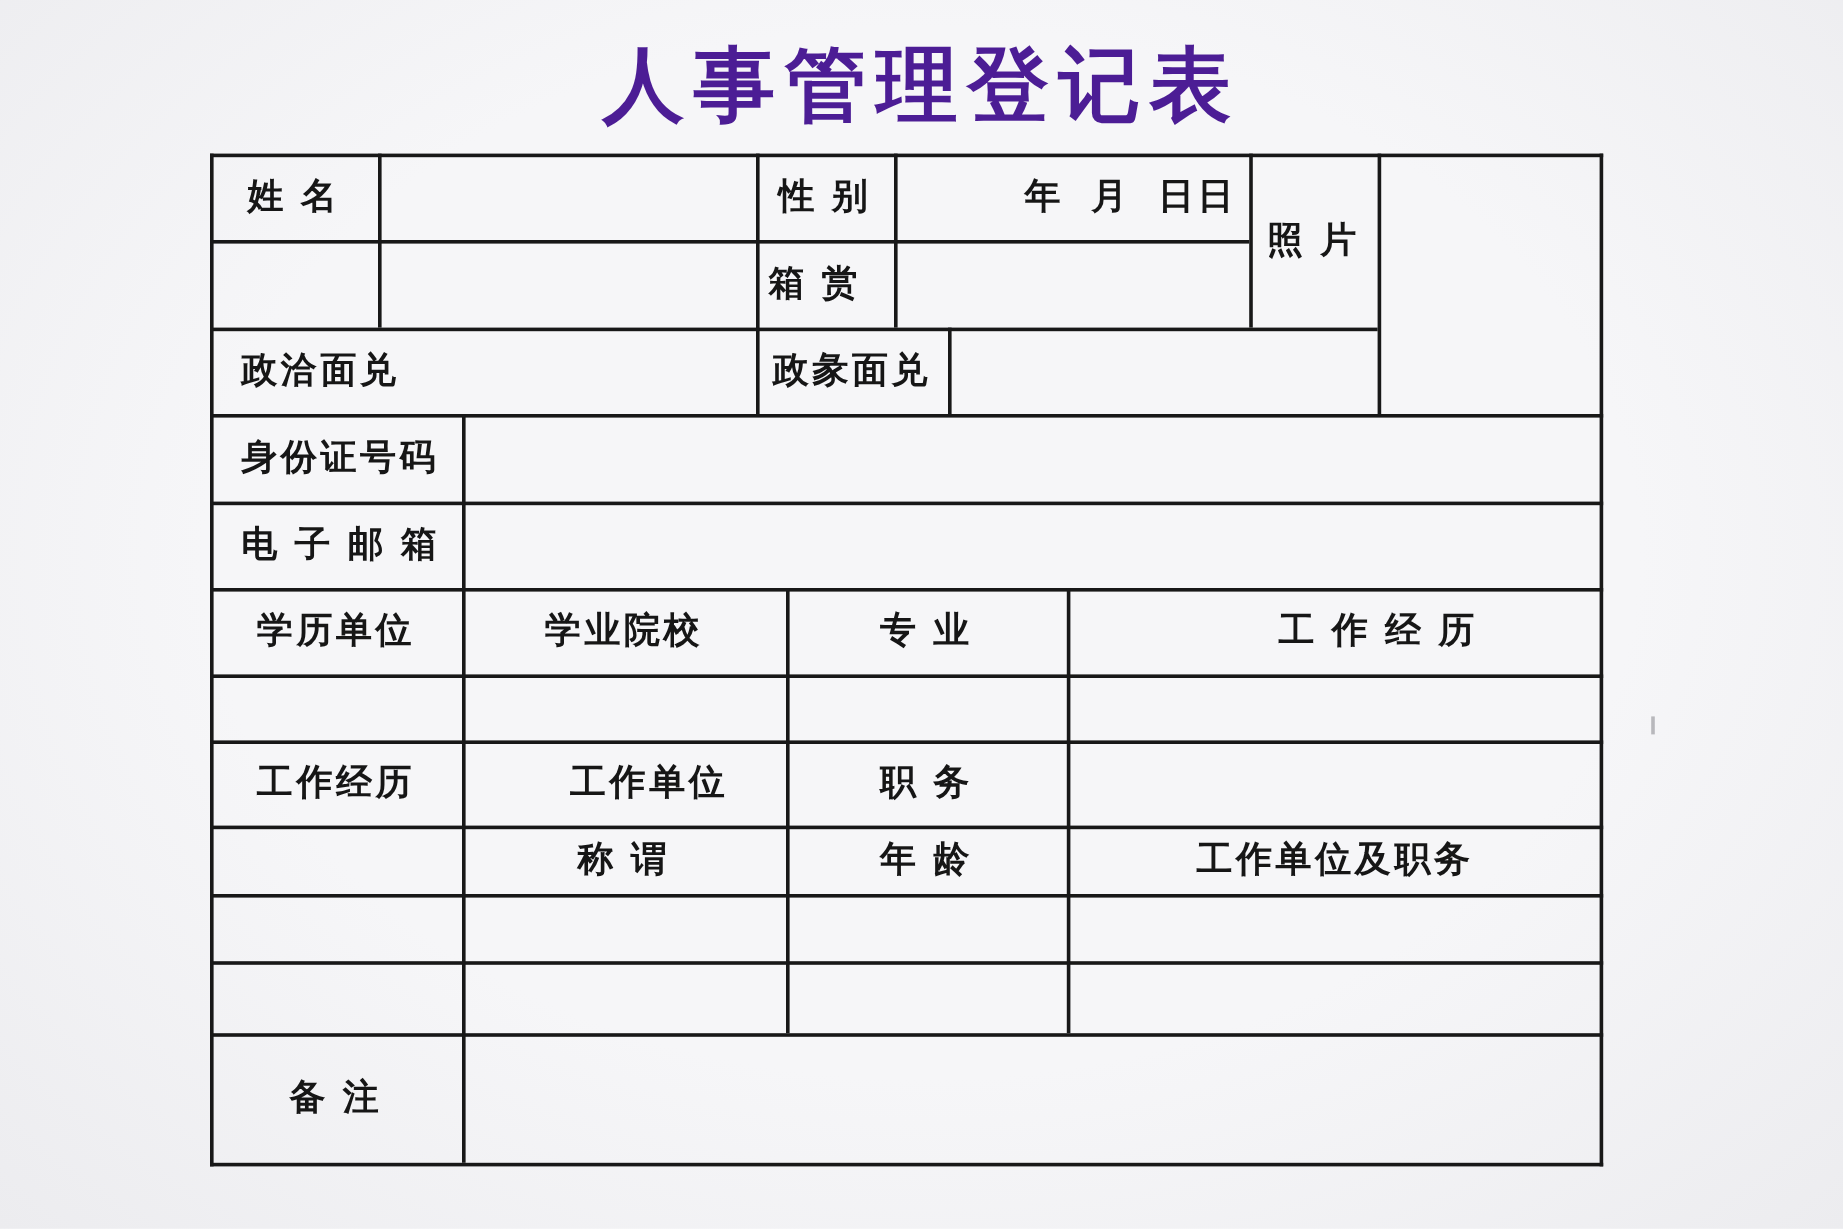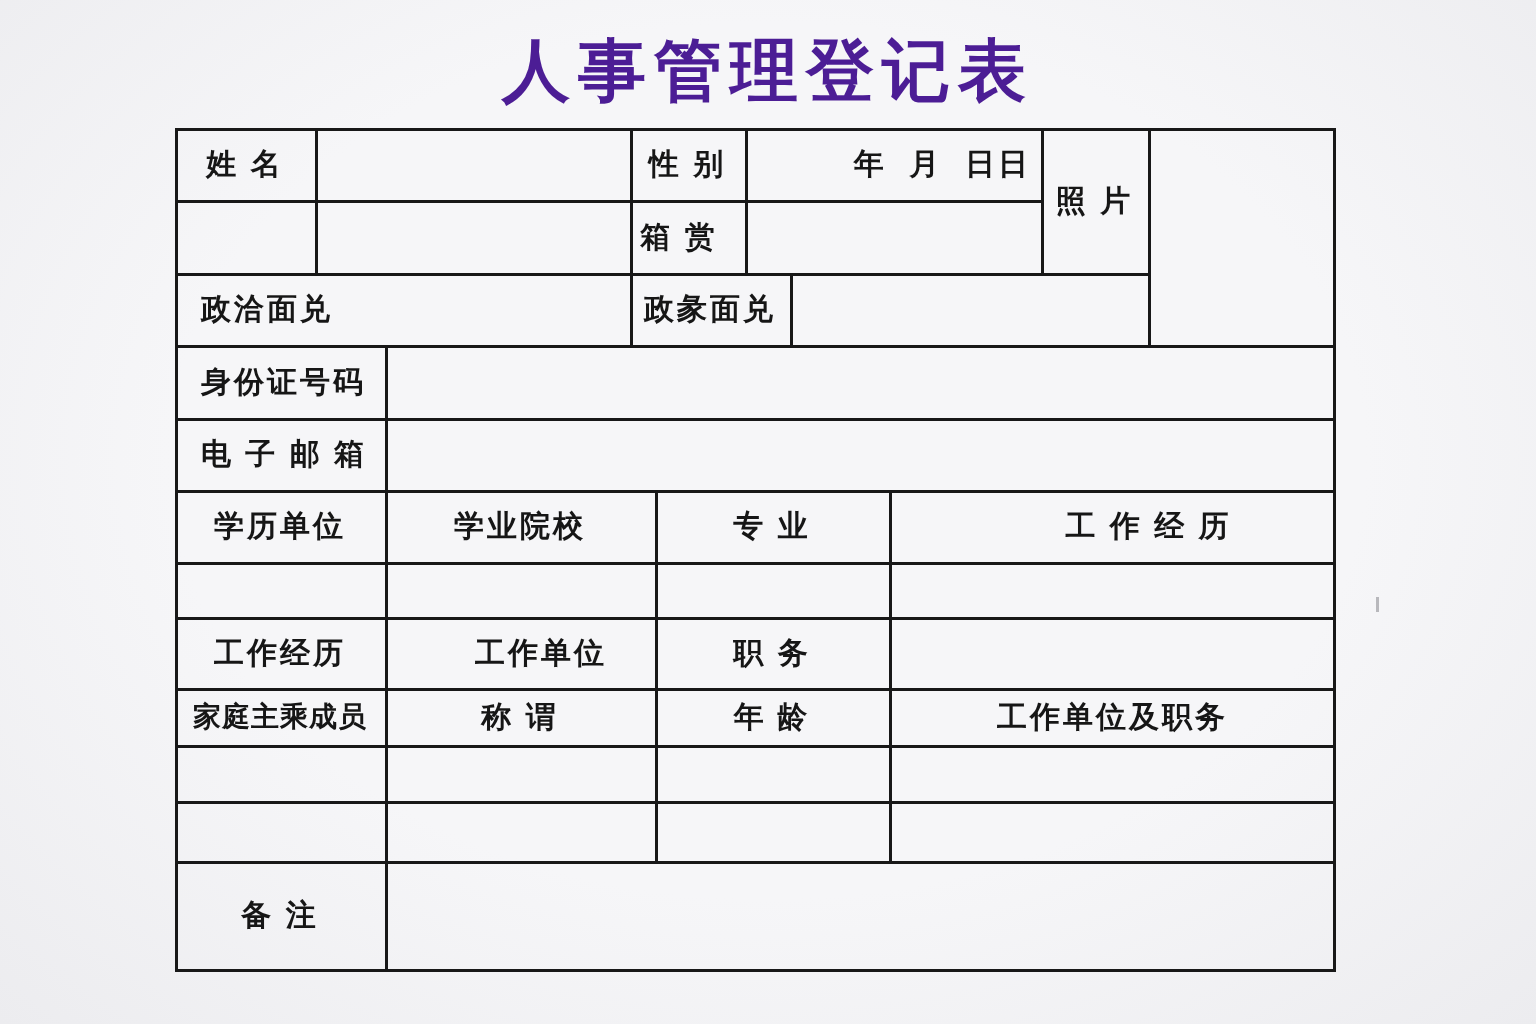--- a/index.html
+++ b/index.html
@@ -92,23 +92,22 @@
   <div class="blank" style="left:178px;top:565px;width:207px;height:52px;"></div>
   <div class="blank" style="left:388px;top:565px;width:267px;height:52px;"></div>
   <div class="blank" style="left:658px;top:565px;width:231px;height:52px;"></div>
   <div class="blank" style="left:892px;top:565px;width:441px;height:52px;"></div>
 
   <div class="cell" style="left:175px;top:617px;width:210px;height:71px;">工作经历</div>
   <div class="cell" style="left:385px;top:617px;width:216px;height:71px;margin-left:48px;">工作单位</div>
   <div class="cell" style="left:655px;top:617px;width:234px;height:71px;">职 务</div>
   <div class="blank" style="left:892px;top:620px;width:441px;height:68px;"></div>
 
-  <div class="cell small" style="left:175px;top:688px;width:210px;height:57px;">家庭主乘成员</div>
   <div class="cell" style="left:385px;top:688px;width:270px;height:57px;">称 谓</div>
-  <div class="cell" style="left:655px;top:688px;width:234px;height:57px;font-family:Liberation Serif, serif;">年 龄</div>
+  <div class="cell" style="left:655px;top:688px;width:234px;height:57px;">年 龄</div>
   <div class="cell" style="left:889px;top:688px;width:447px;height:57px;">工作单位及职务</div>
 
   <div class="blank" style="left:178px;top:748px;width:207px;height:53px;"></div>
   <div class="blank" style="left:388px;top:748px;width:267px;height:53px;"></div>
   <div class="blank" style="left:658px;top:748px;width:231px;height:53px;"></div>
   <div class="blank" style="left:892px;top:748px;width:441px;height:53px;"></div>
   <div class="blank" style="left:178px;top:804px;width:207px;height:57px;"></div>
   <div class="blank" style="left:388px;top:804px;width:267px;height:57px;"></div>
   <div class="blank" style="left:658px;top:804px;width:231px;height:57px;"></div>
   <div class="blank" style="left:892px;top:804px;width:441px;height:57px;"></div>

